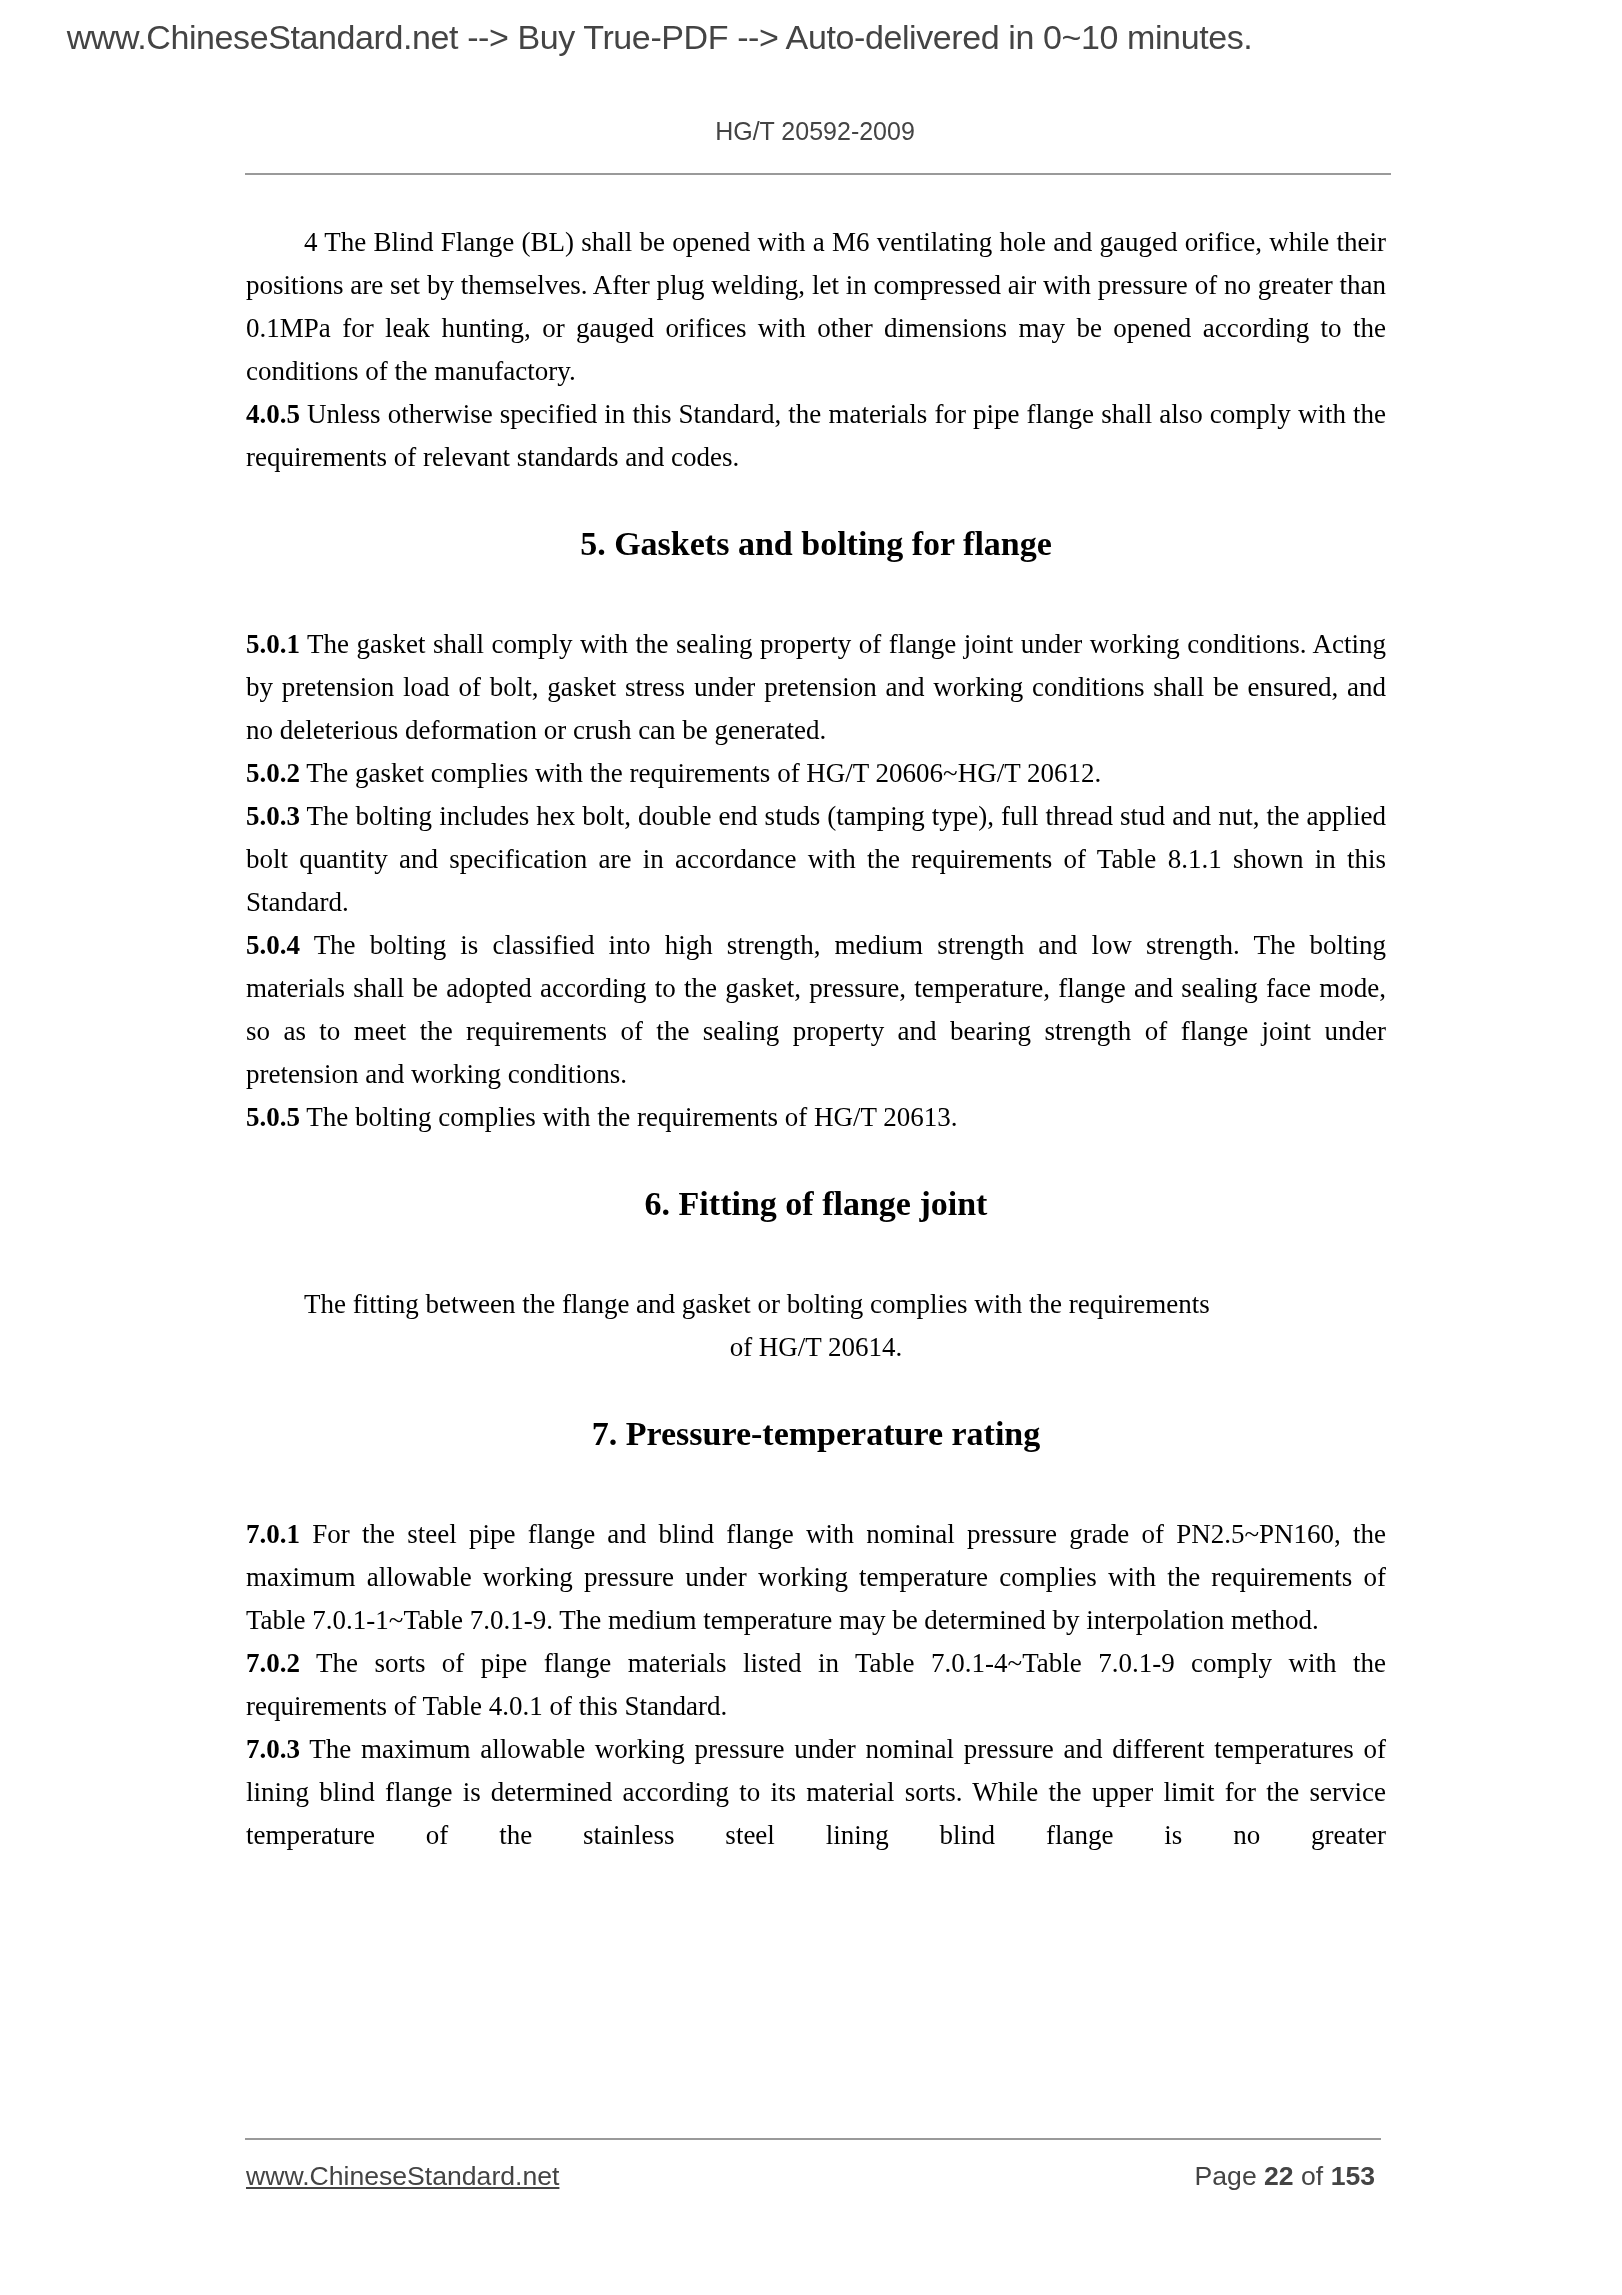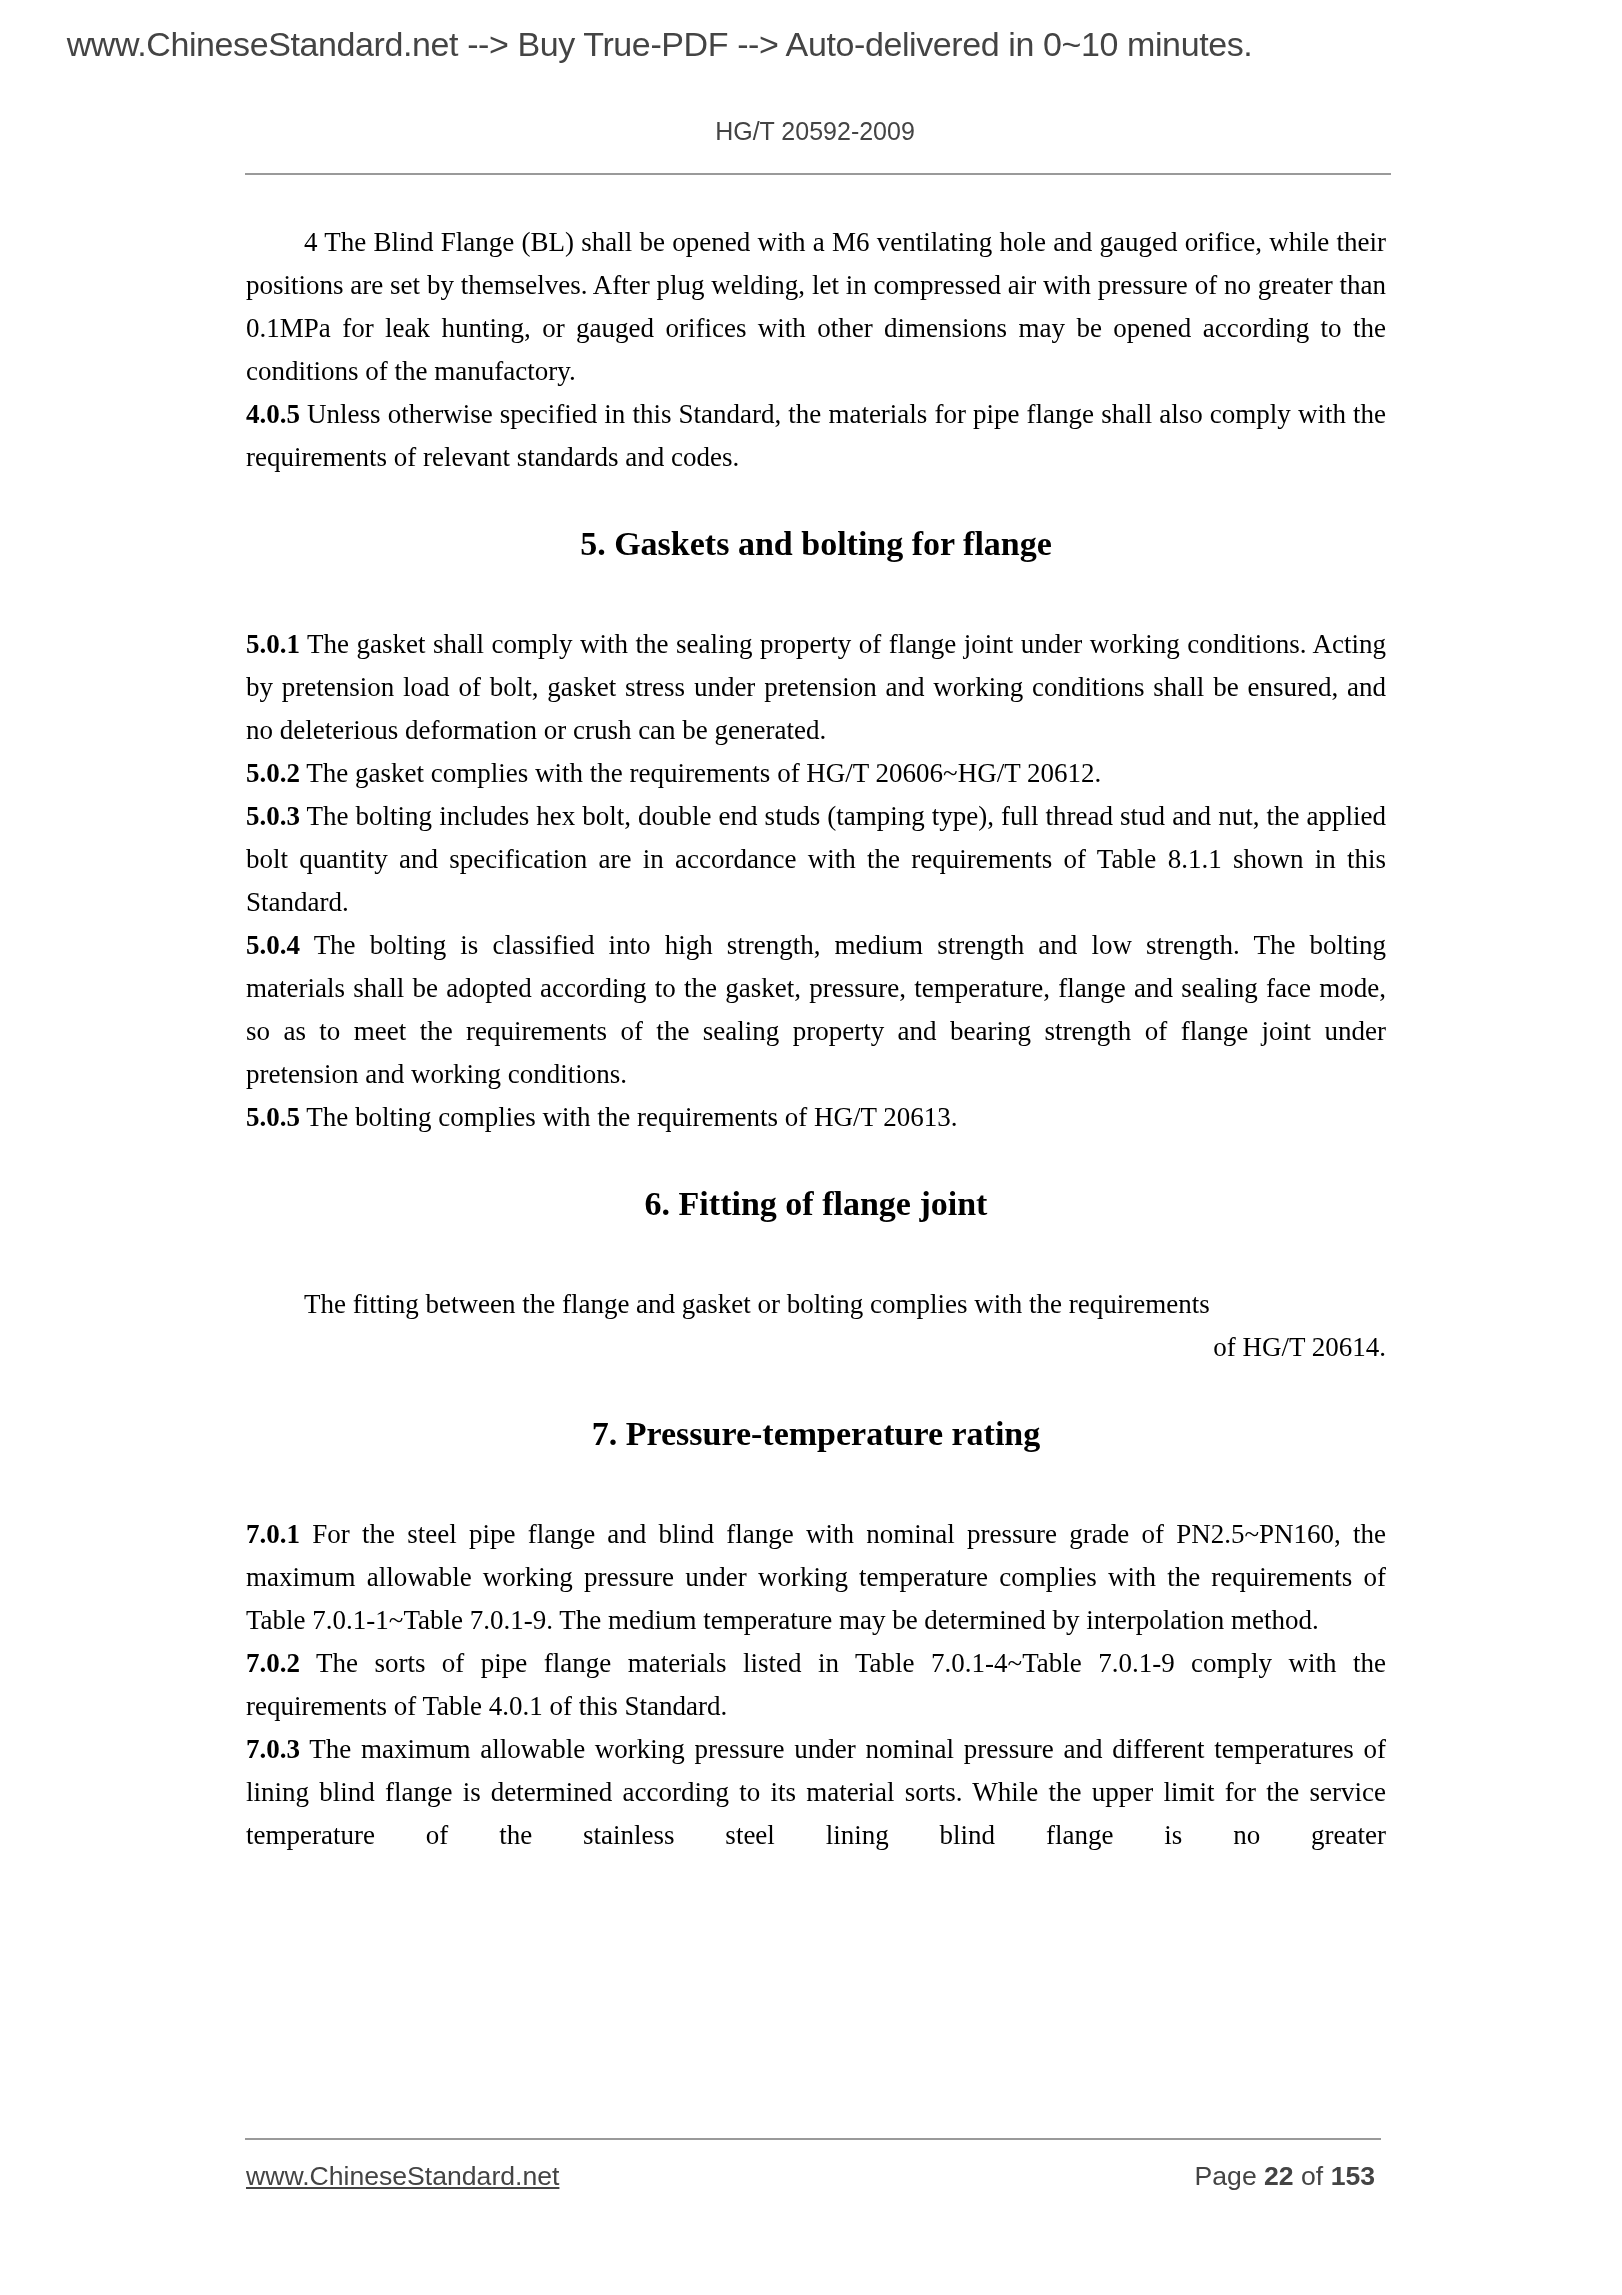--- a/index.html
+++ b/index.html
@@ -1,17 +1,17 @@
 <!DOCTYPE html>
 <html style="font-size:11.8px"><head>
 <meta charset="utf-8">
 <style>
   html, body { margin:0; padding:0; background:#ffffff; }
   body { width:1623px; height:2295px; position:relative; overflow:hidden; }
-  .hdr1 { position:absolute; left:0; width:1319px; top:25px; text-align:center;
+  .hdr1 { position:absolute; left:0; width:1319px; top:18px; text-align:center;
           font-family:"Liberation Sans", sans-serif; font-size:34px; color:#444; letter-spacing:-0.4px; }
   .hdr2 { position:absolute; left:0; width:1630px; top:117px; text-align:center;
           font-family:"Liberation Sans", sans-serif; font-size:25px; color:#444; }
   .rule-top { position:absolute; left:245px; width:1146px; top:173px; height:1.5px; background:#9a9a9a; }
   .content { position:absolute; left:246px; width:1140px; top:221px;
              font-family:"Liberation Serif", serif; font-size:27px; line-height:43px; color:#000; }
   .content p { margin:0; text-align:justify; }
   .indent { text-indent:58px; }
   .last-left { text-align-last:left; }
   b { font-weight:bold; }
@@ -42,21 +42,21 @@
   <p><b>5.0.2</b><span> The gasket complies with the requirements of HG/T 20606~HG/T 20612.</span></p>
   <p><b>5.0.3</b><span> The bolting includes hex bolt, double end studs (tamping type), full thread stud and nut, the applied bolt quantity and specification are in accordance with the requirements of Table 8.1.1 shown in this Standard.</span></p>
   <p><b>5.0.4</b><span> The bolting is classified into high strength, medium strength and low strength. The bolting materials shall be adopted according to the gasket, pressure, temperature, flange and sealing face mode, so as to meet the requirements of the sealing property and bearing strength of flange joint under pretension and working conditions.</span></p>
   <p><b>5.0.5</b><span> The bolting complies with the requirements of HG/T 20613.</span></p>
 
   <div style="height:43px"></div>
   <h2>6. Fitting of flange joint</h2>
   <div style="height:58px"></div>
 
   <p class="indent" style="text-align:left">The fitting between the flange and gasket or bolting complies with the requirements</p>
-  <p style="text-align:right">of HG/T 20614.</p>
+  <p style="text-align:center">of HG/T 20614.</p>
 
   <div style="height:43px"></div>
   <h2>7. Pressure-temperature rating</h2>
   <div style="height:58px"></div>
 
   <p><b>7.0.1</b><span> For the steel pipe flange and blind flange with nominal pressure grade of PN2.5~PN160, the maximum allowable working pressure under working temperature complies with the requirements of Table 7.0.1-1~Table 7.0.1-9. The medium temperature may be determined by interpolation method.</span></p>
   <p><b>7.0.2</b><span> The sorts of pipe flange materials listed in Table 7.0.1-4~Table 7.0.1-9 comply with the requirements of Table 4.0.1 of this Standard.</span></p>
   <p style="text-align-last:justify"><b>7.0.3</b><span> The maximum allowable working pressure under nominal pressure and different temperatures of lining blind flange is determined according to its material sorts. While the upper limit for the service temperature of the stainless steel lining blind flange is no greater</span></p>
 </div>
 

